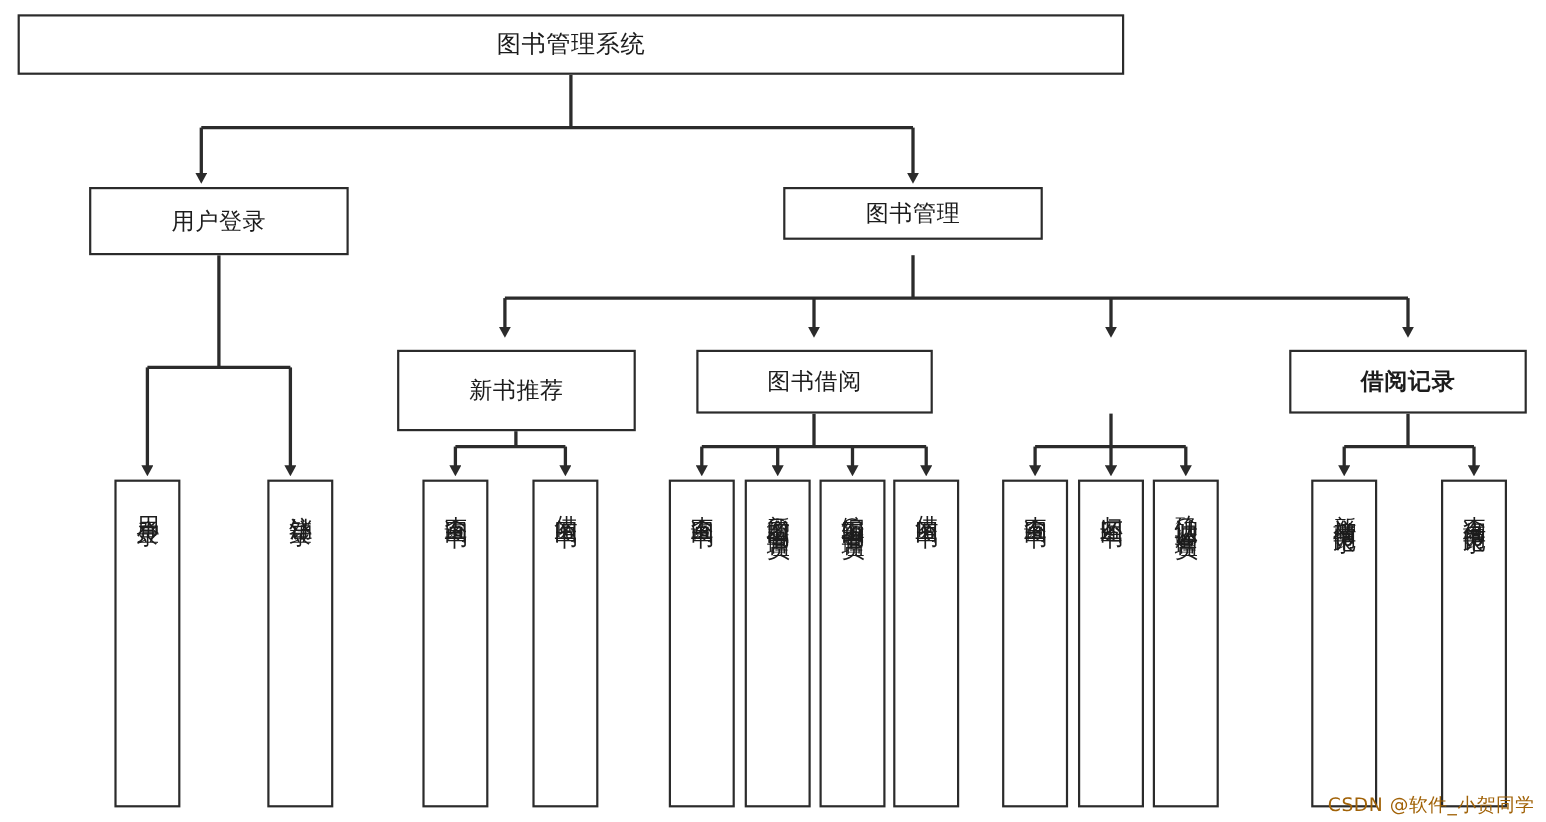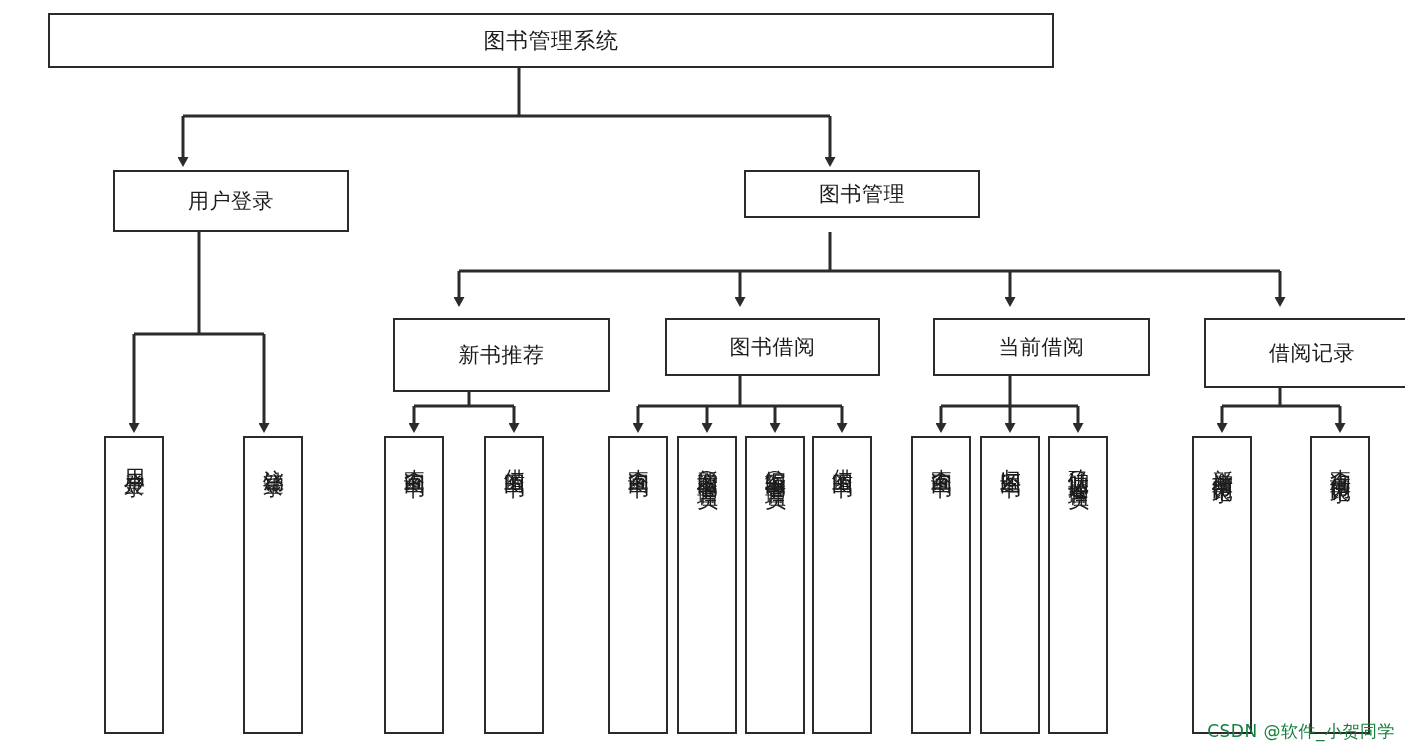--- a/index.html
+++ b/index.html
@@ -32,21 +32,20 @@
     background: #ffffff;
     display: flex;
     align-items: center;
     justify-content: center;
     color: #1c1c1c;
     line-height: 1.18;
   }
   .node.h {
     font-size: 21px;
     letter-spacing: 0.5px;
-    margin-left: 32px;
   }
   .node.v {
     font-size: 21px;
     align-items: flex-start;
     justify-content: center;
     padding-top: 14px;
   }
   .node.v .vtext {
     writing-mode: vertical-rl;
     text-orientation: upright;
@@ -55,21 +54,21 @@
     white-space: nowrap;
   }
   .node.root {
     font-size: 22px;
   }
   #watermark {
     position: absolute;
     right: 10px;
     bottom: 4px;
     font-size: 17px;
-    color: #15803d;
+    color: #a16207;
     letter-spacing: 0.5px;
     white-space: nowrap;
     user-select: none;
   }
 </style>
 </head>
 <body>
 
 <div id="canvas">
 
@@ -133,24 +132,21 @@
   <div class="node h" style="left:712px; top:170px; width:236px; height:48px;">
     <span>图书管理</span>
   </div>
 
   <div class="node h" style="left:361px; top:318px; width:217px; height:74px;">
     <span>新书推荐</span>
   </div>
   <div class="node h" style="left:633px; top:318px; width:215px; height:58px;align-items:center;">
     <span>图书借阅</span>
   </div>
-  <div class="node h" style="left:901px; top:318px; width:217px; height:58px;">
-    <span>当前借阅</span>
-  </div>
-  <div class="node h" style="left:1172px; top:318px; width:216px; height:70px;">
+  <div class="node h" style="left:1172px; top:318px; width:216px; height:58px;font-weight:bold;">
     <span>借阅记录</span>
   </div>
 
   <div class="node v" style="left:104px; top:436px; width:60px; height:298px;">
     <span class="vtext">用户登录</span>
   </div>
   <div class="node v" style="left:243px; top:436px; width:60px; height:298px;">
     <span class="vtext">注销登录</span>
   </div>
 

